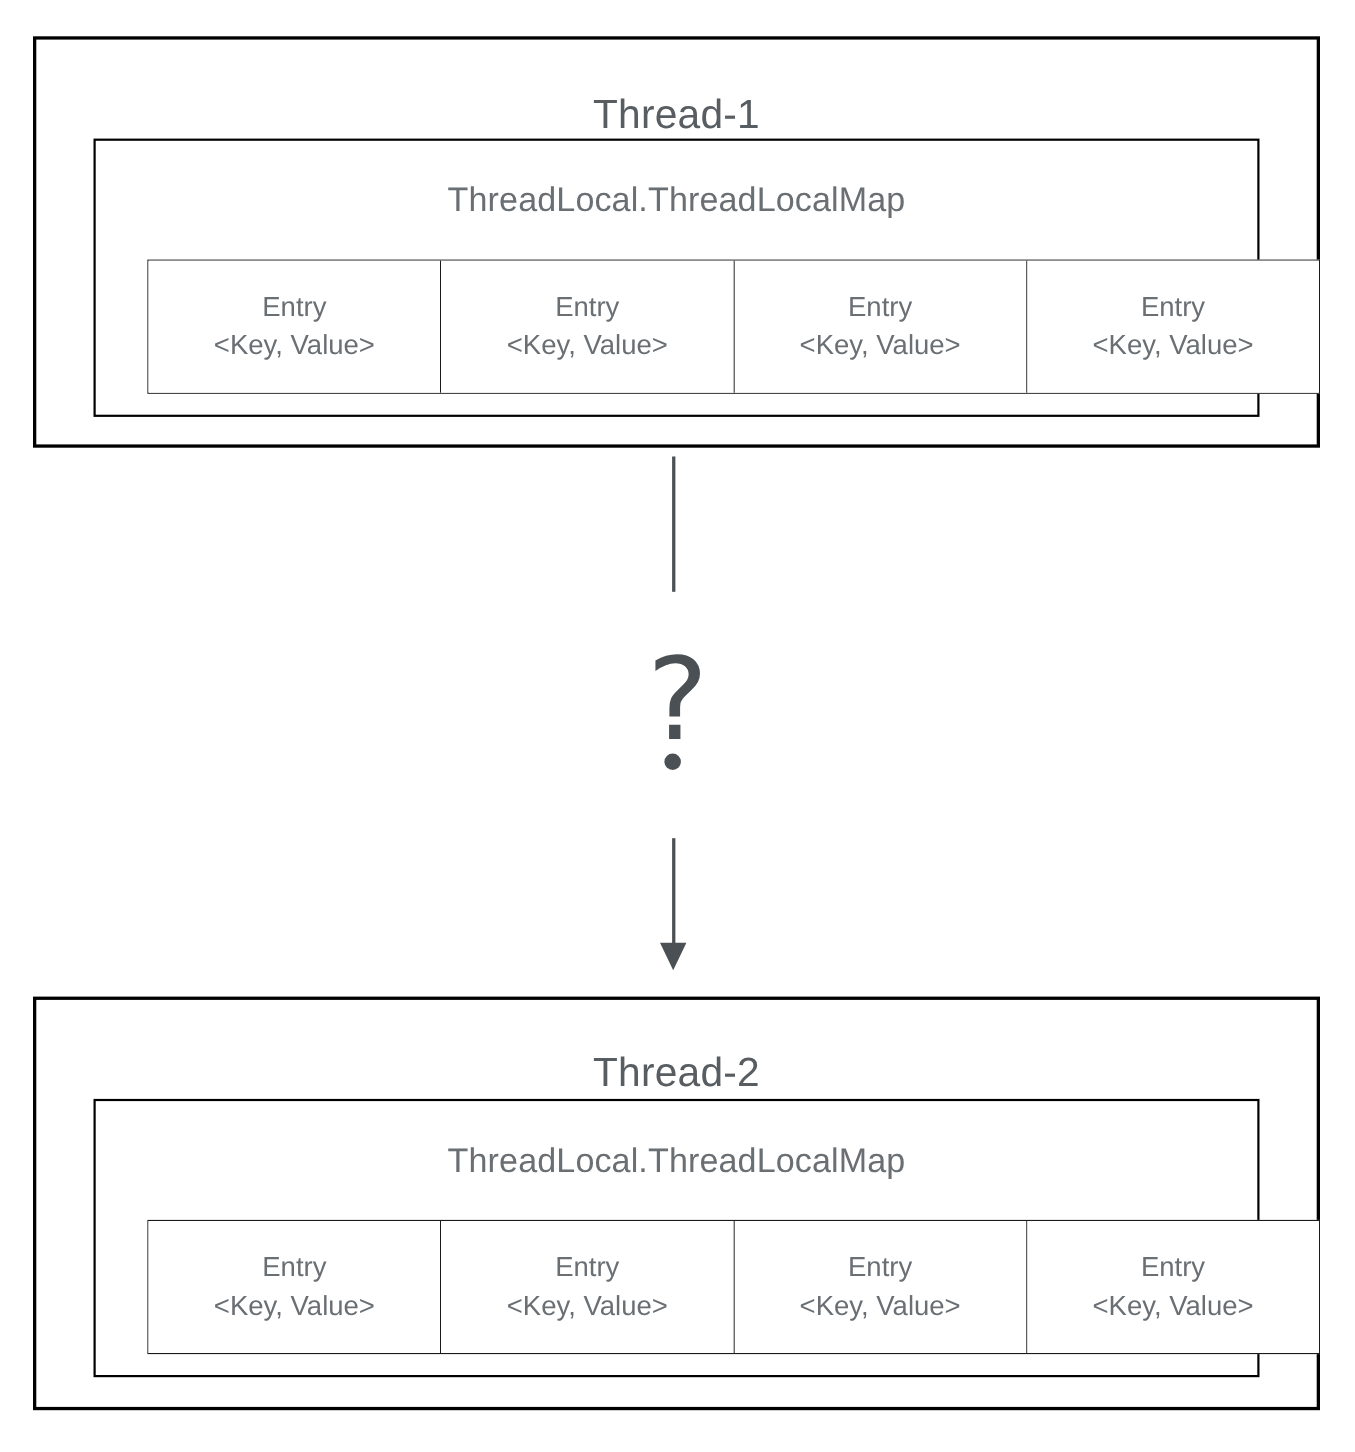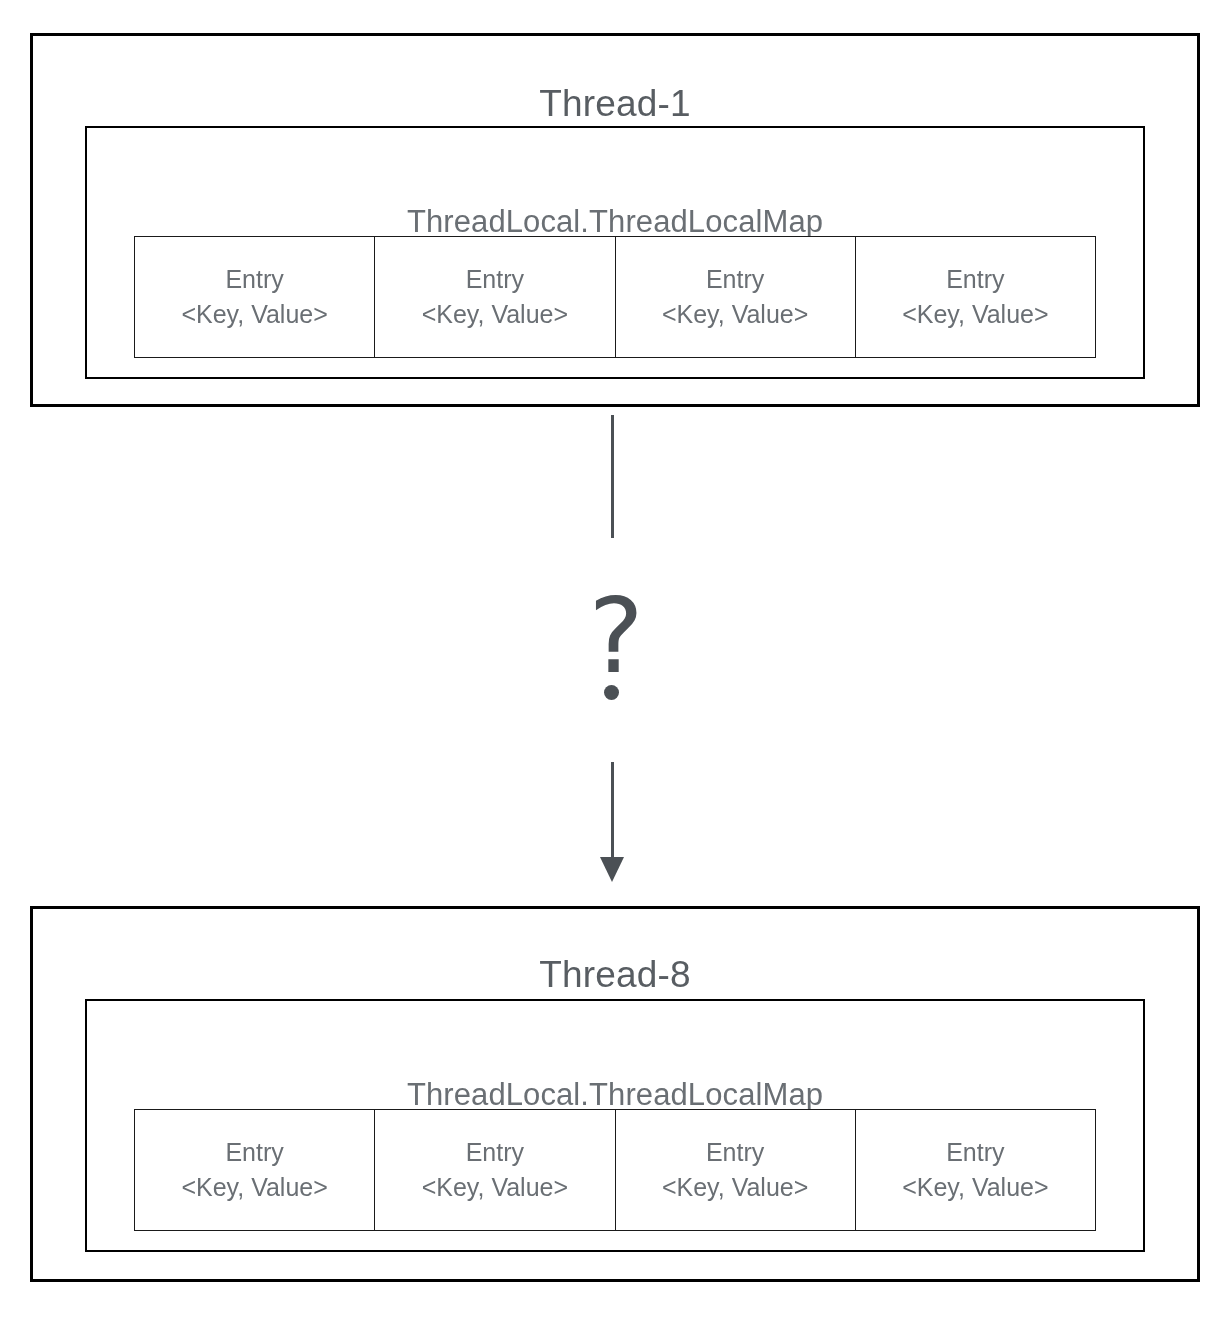--- a/index.html
+++ b/index.html
@@ -65,29 +65,28 @@
     position: absolute;
     left: 0;
     right: 0;
     top: 38px;
     text-align: center;
     font-size: 31px;
     font-weight: 400;
     color: #6a6f74;
     letter-spacing: 0.1px;
     line-height: 1;
-    margin-top: 40px;
   }
 
   
   .entry-row {
     position: absolute;
     left: 47px;
     top: 108px;
-    width: 962px;
+    width: 1066px;
     height: 122px;
     display: flex;
     box-sizing: border-box;
     border: 1.6px solid #1a1a1a;
     background: #ffffff;
   }
   .entry-cell {
     flex: 1 1 0;
     box-sizing: border-box;
     border-right: 1.6px solid #1a1a1a;
@@ -185,21 +184,21 @@
 
   <div class="connector-line" id="connector-top-line"></div>
 
   <div class="question-mark">?</div>
   <div class="question-dot"></div>
 
   <div class="connector-line" id="connector-bottom-line"></div>
   <div class="arrow-head"></div>
 
   <div class="thread-box" id="thread-2-box">
-    <div class="thread-title">Thread-8</div>
+    <div class="thread-title">Thread-2</div>
 
     <div class="map-box">
       <div class="map-title">ThreadLocal.ThreadLocalMap</div>
 
       <div class="entry-row">
         <div class="entry-cell">
           <span class="entry-line">Entry</span>
           <span class="entry-line">&lt;Key, Value&gt;</span>
         </div>
         <div class="entry-cell">

